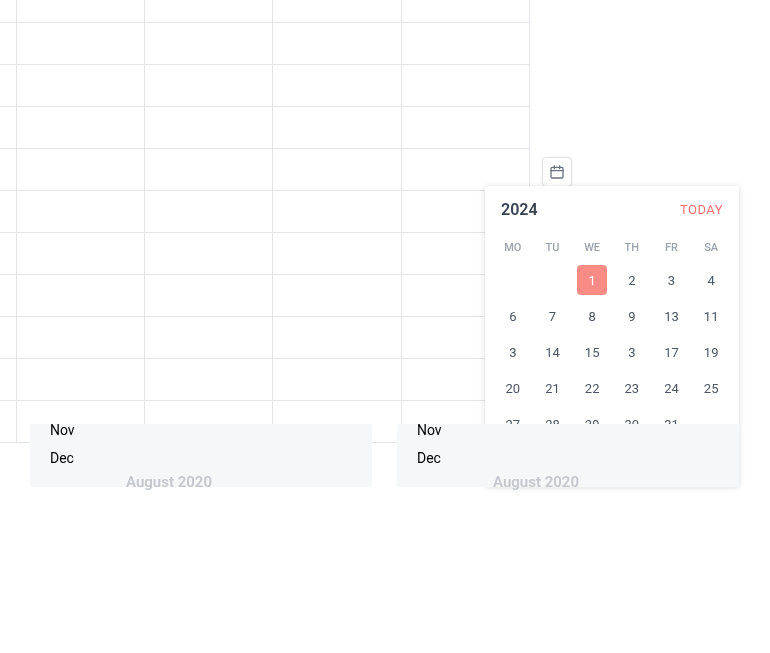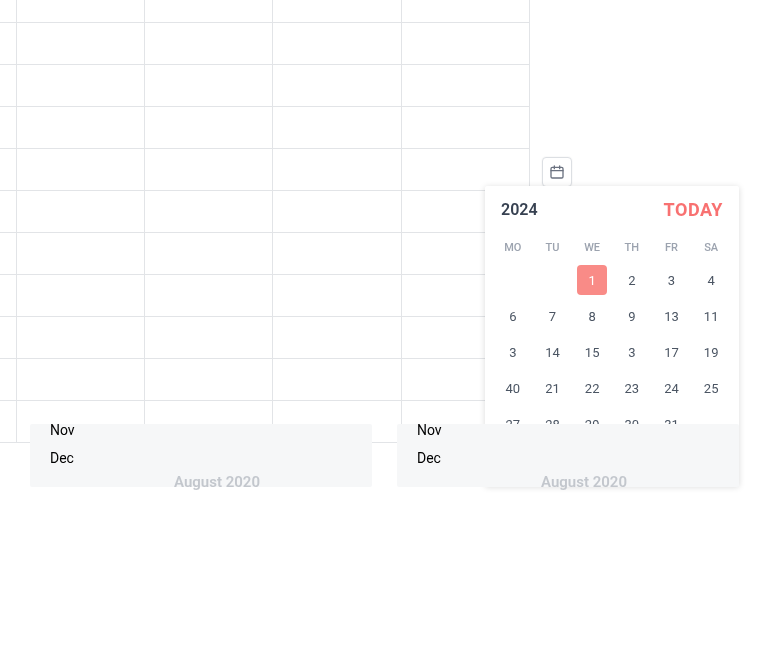--- a/index.html
+++ b/index.html
@@ -65,22 +65,22 @@
   }
   .dp-title {
     flex: 1;
     font-size: 16px;
     font-weight: 600;
     color: #374151;
     white-space: nowrap;
     overflow: hidden;
   }
   .dp-today {
-    font-size: 18px;
-    font-weight: 700;
+    font-size: 13px;
+    font-weight: 400;
     color: #f87171;
     letter-spacing: 0.5px;
     cursor: pointer;
   }
 
   .dp-grid {
     table-layout: fixed;
     border-collapse: separate;
     border-spacing: 0;
     width: 238px;
@@ -135,21 +135,20 @@
   }
   .months-list div { height: 28px; }
 
   .months-caption {
     position: absolute;
     left: 96px;
     bottom: -4px;
     font-size: 15px;
     font-weight: 600;
     color: #c3c7cd;
-    margin-left: 48px;
   }
 </style>
 </head>
 <body>
 
 <table class="bg-grid">
   <tbody>
 
     <tr>
         <td class="narrow"></td>
@@ -278,21 +277,21 @@
         </tr>
         <tr>
           <td class=""><span>3</span></td>
           <td class=""><span>14</span></td>
           <td class=""><span>15</span></td>
           <td class=""><span>3</span></td>
           <td class=""><span>17</span></td>
           <td class=""><span>19</span></td>
         </tr>
         <tr>
-          <td class=""><span>40</span></td>
+          <td class=""><span>20</span></td>
           <td class=""><span>21</span></td>
           <td class=""><span>22</span></td>
           <td class=""><span>23</span></td>
           <td class=""><span>24</span></td>
           <td class=""><span>25</span></td>
         </tr>
         <tr>
           <td class=""><span>27</span></td>
           <td class=""><span>28</span></td>
           <td class=""><span>29</span></td>

